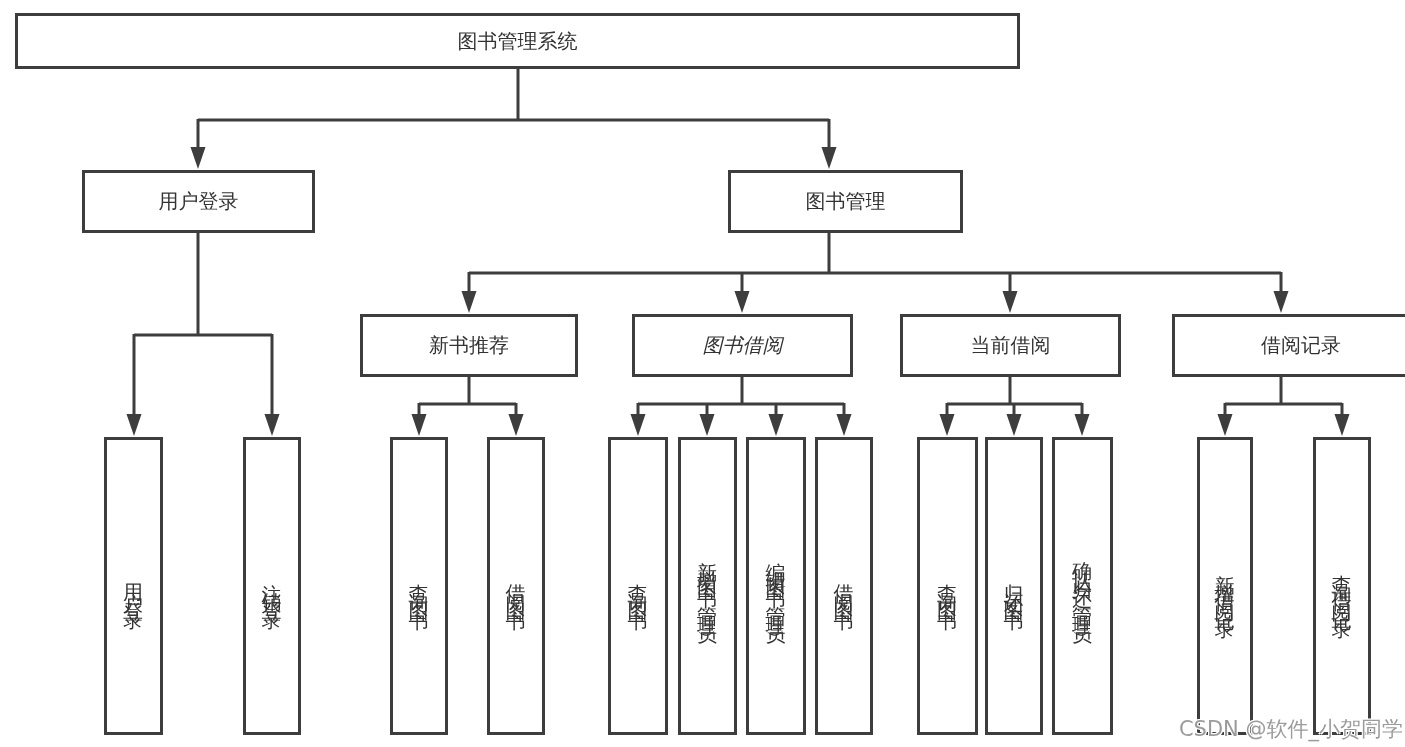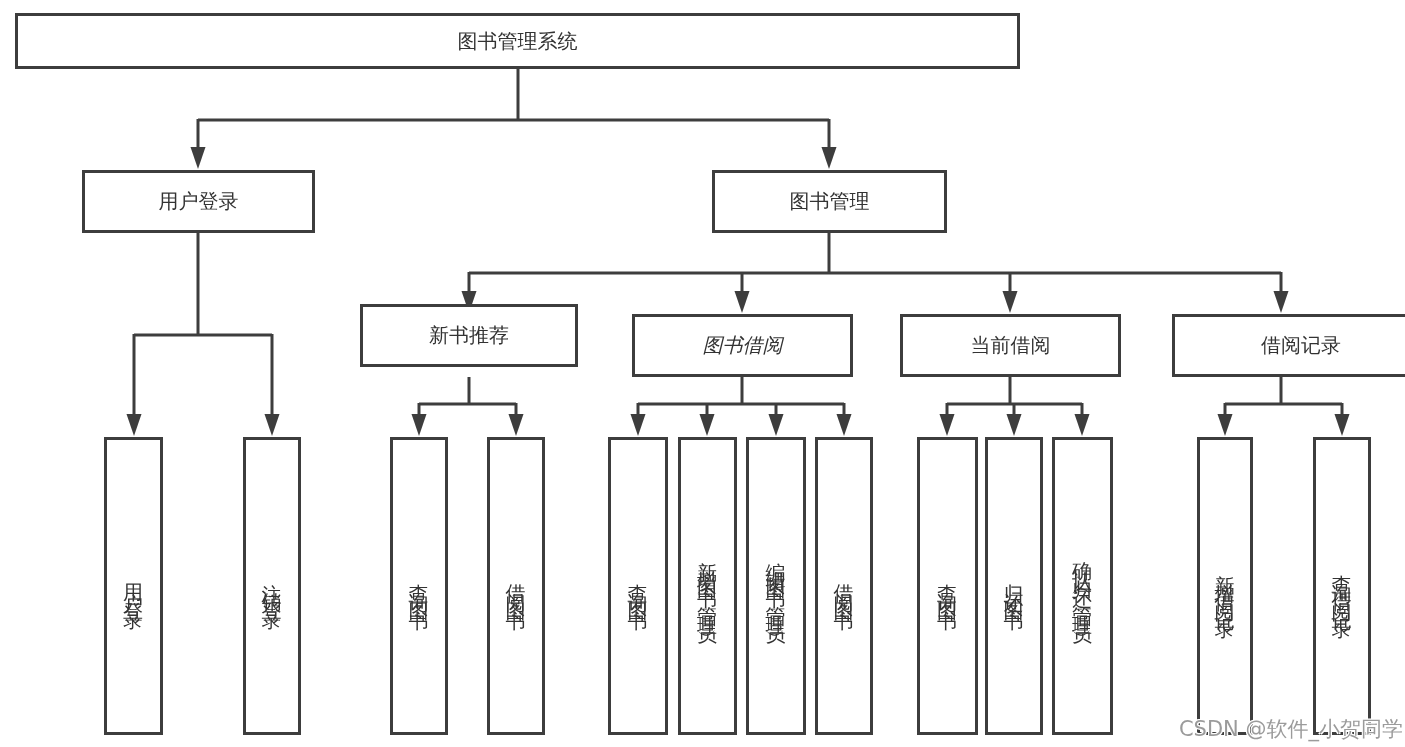--- a/index.html
+++ b/index.html
@@ -112,25 +112,25 @@
     </g>
   </svg>
 
   <div class="box hnode" style="left:15px;top:13px;width:1005px;height:56px;justify-content:center;">
     <span class="label">图书管理系统</span>
   </div>
 
   <div class="box hnode" style="left:82px;top:170px;width:233px;height:63px;">
     <span class="label">用户登录</span>
   </div>
-  <div class="box hnode" style="left:712px;top:170px;width:235px;height:63px;">
+  <div class="box hnode" style="left:728px;top:170px;width:235px;height:63px;">
     <span class="label">图书管理</span>
   </div>
 
-  <div class="box hnode" style="left:360px;top:304px;width:218px;height:63px;">
+  <div class="box hnode" style="left:360px;top:314px;width:218px;height:63px;">
     <span class="label">新书推荐</span>
   </div>
   <div class="box hnode" style="left:632px;top:314px;width:221px;height:63px;font-style:italic;">
     <span class="label">图书借阅</span>
   </div>
   <div class="box hnode" style="left:900px;top:314px;width:221px;height:63px;justify-content:center;">
     <span class="label">当前借阅</span>
   </div>
   <div class="box hnode" style="left:1172px;top:314px;width:258px;height:63px;">
     <span class="label">借阅记录</span>

